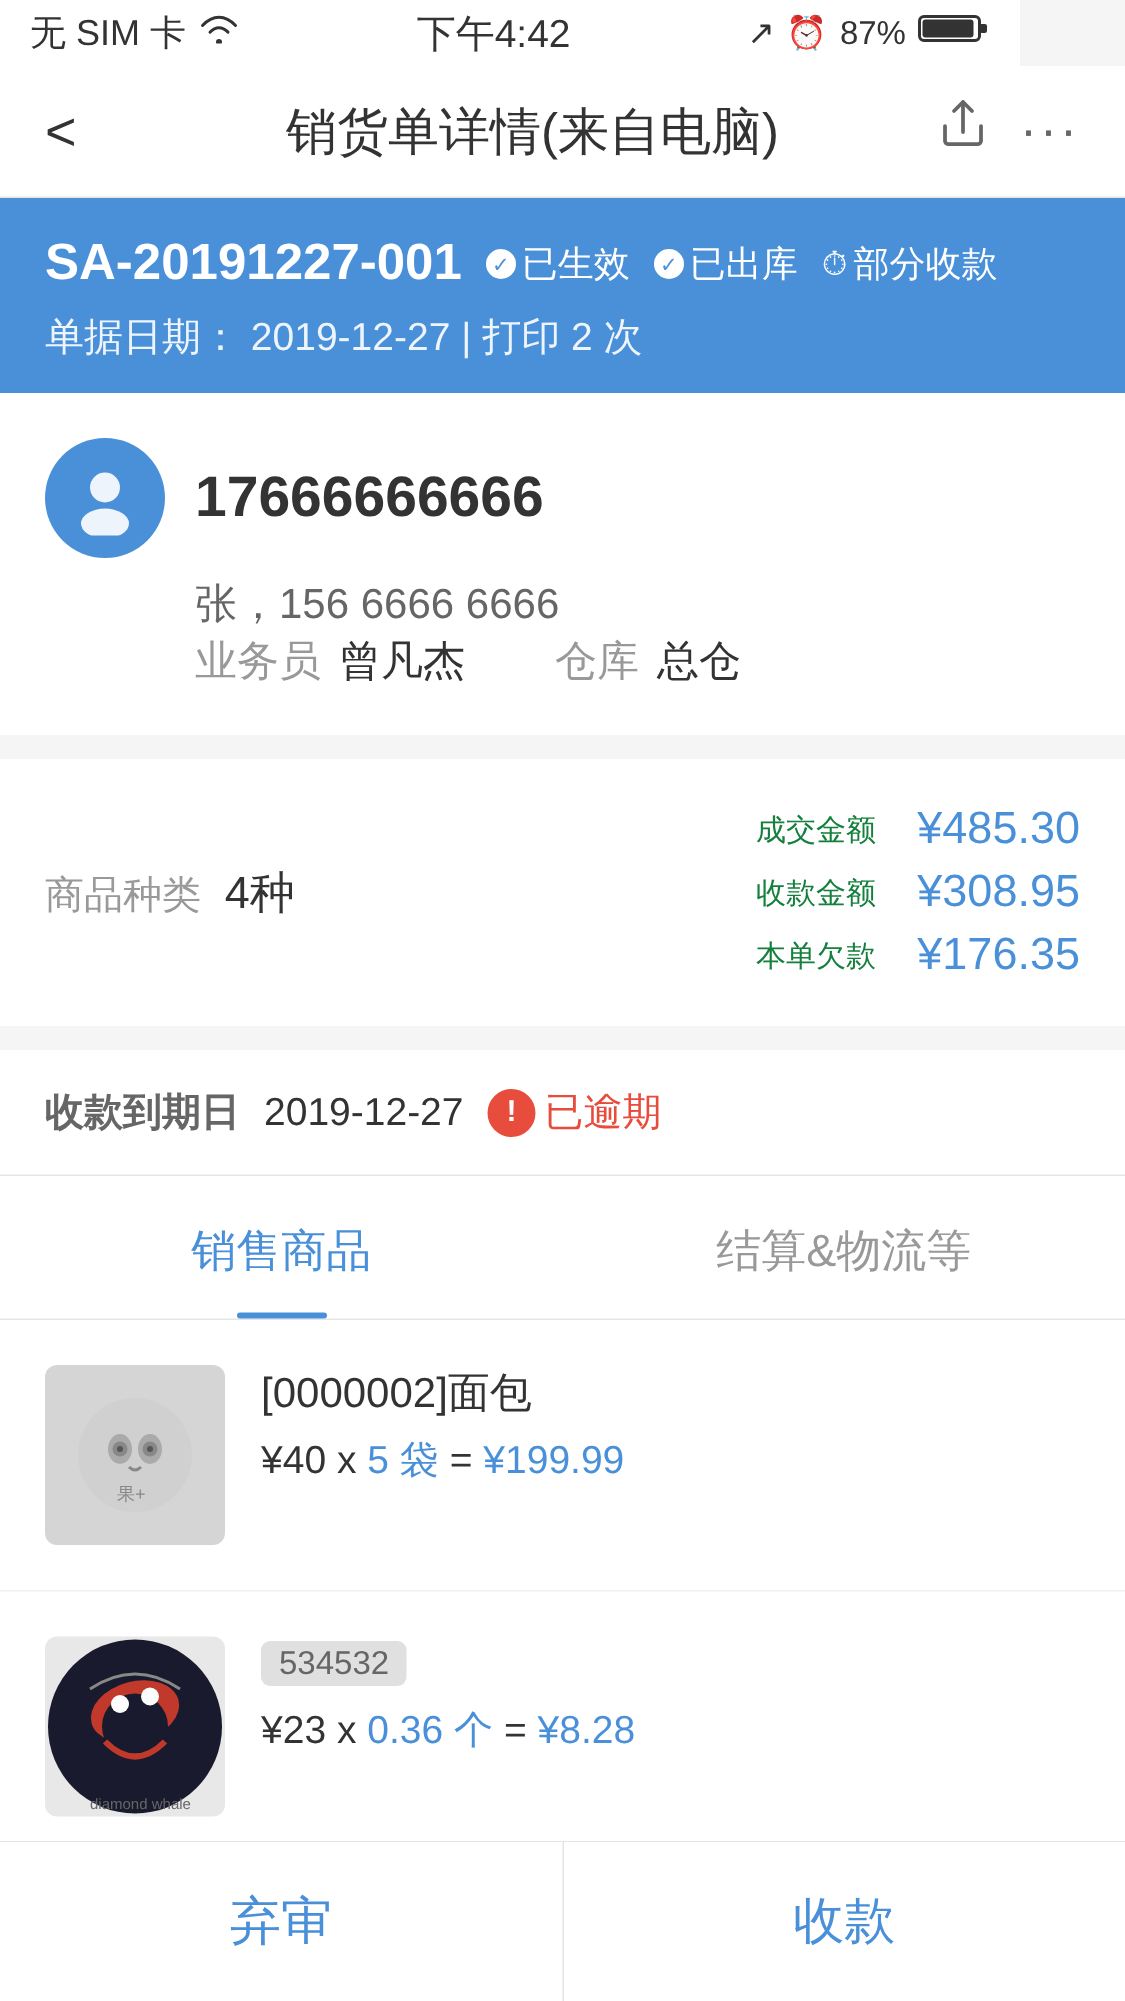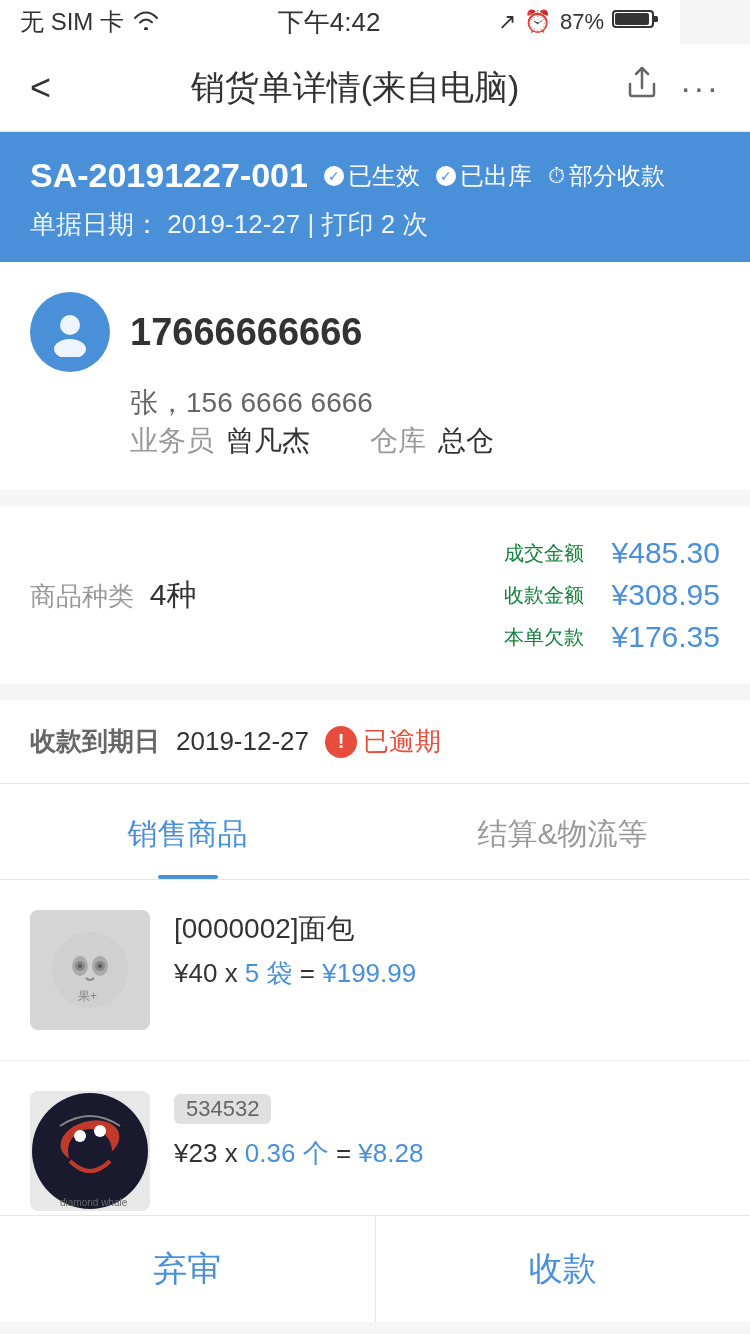--- a/index.html
+++ b/index.html
@@ -311,21 +311,21 @@
     .product-price-highlight {
       color: #4A90D9;
     }
     .product-price-unit {
       color: #4A90D9;
     }
 
     
     .bottom-bar {
       position: fixed;
-      bottom: 12px;
+      bottom: 0;
       left: 0;
       width: 750px;
       height: 107px;
       background: #fff;
       border-top: 1px solid #e5e5e5;
       display: flex;
     }
     .bottom-btn {
       flex: 1;
       display: flex;

